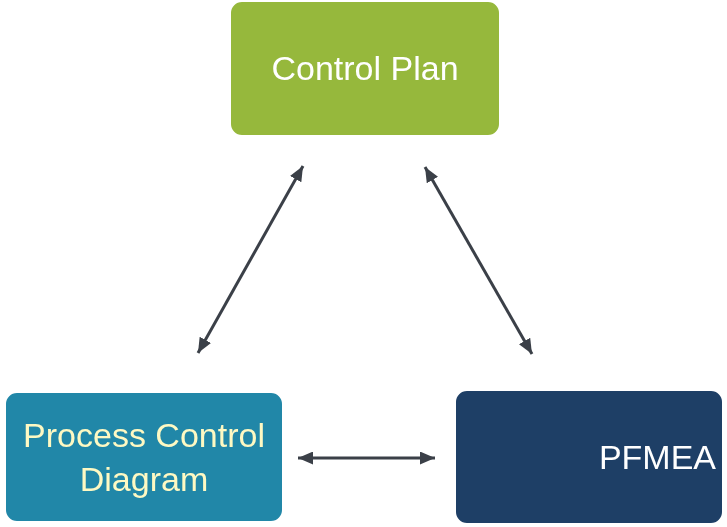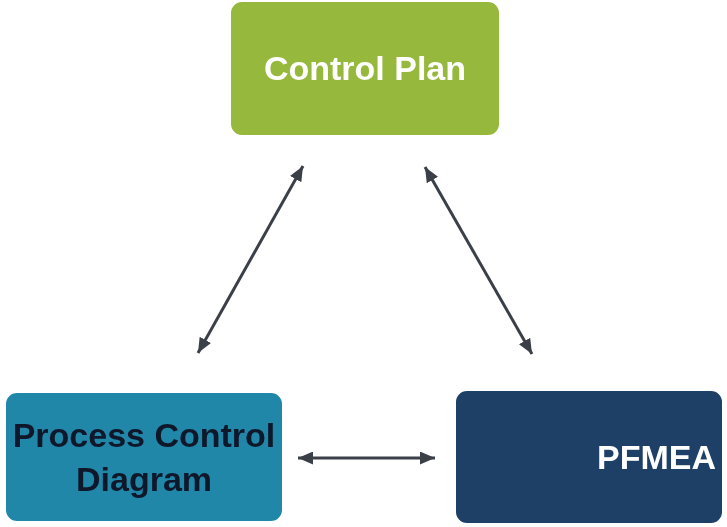--- a/index.html
+++ b/index.html
@@ -25,21 +25,21 @@
     position: absolute;
     display: flex;
     align-items: center;
     justify-content: center;
     text-align: center;
     box-sizing: border-box;
     border: 2px solid #ffffff;
     border-radius: 13px;
     font-size: 34px;
     line-height: 1.3;
-    font-weight: 700;
+    font-weight: 400;
     padding: 0 6px;
   }
   .node-control-plan {
     left: 229px;
     top: 0px;
     width: 272px;
     height: 137px;
   }
   .node-process-control-diagram {
     left: 4px;
@@ -67,21 +67,21 @@
     </defs>
     <line x1="303" y1="166" x2="198" y2="353" stroke-width="3" marker-start="url(#arrowhead)" marker-end="url(#arrowhead)" stroke="#3b4048"></line>
     <line x1="425" y1="167" x2="532" y2="354" stroke-width="3" marker-start="url(#arrowhead)" marker-end="url(#arrowhead)" stroke="#3b4048"></line>
     <line x1="298" y1="458" x2="435" y2="458" stroke-width="3" marker-start="url(#arrowhead)" marker-end="url(#arrowhead)" stroke="#3b4048"></line>
   </svg>
 
   <div class="node node-control-plan" style="background-color: rgb(150, 184, 60); color: rgb(255, 255, 255);">
     <span>Control Plan</span>
   </div>
 
-  <div class="node node-process-control-diagram" style="background-color: rgb(33, 135, 168); color: #0f172a;">
+  <div class="node node-process-control-diagram" style="background-color: rgb(33, 135, 168); color: #fef9c3;">
     <span>Process Control Diagram</span>
   </div>
 
   <div class="node node-pfmea" style="background-color: rgb(30, 63, 102); color: rgb(255, 255, 255); justify-content: flex-end;">
     <span>PFMEA</span>
   </div>
 
 </div>
 
 </body></html>

